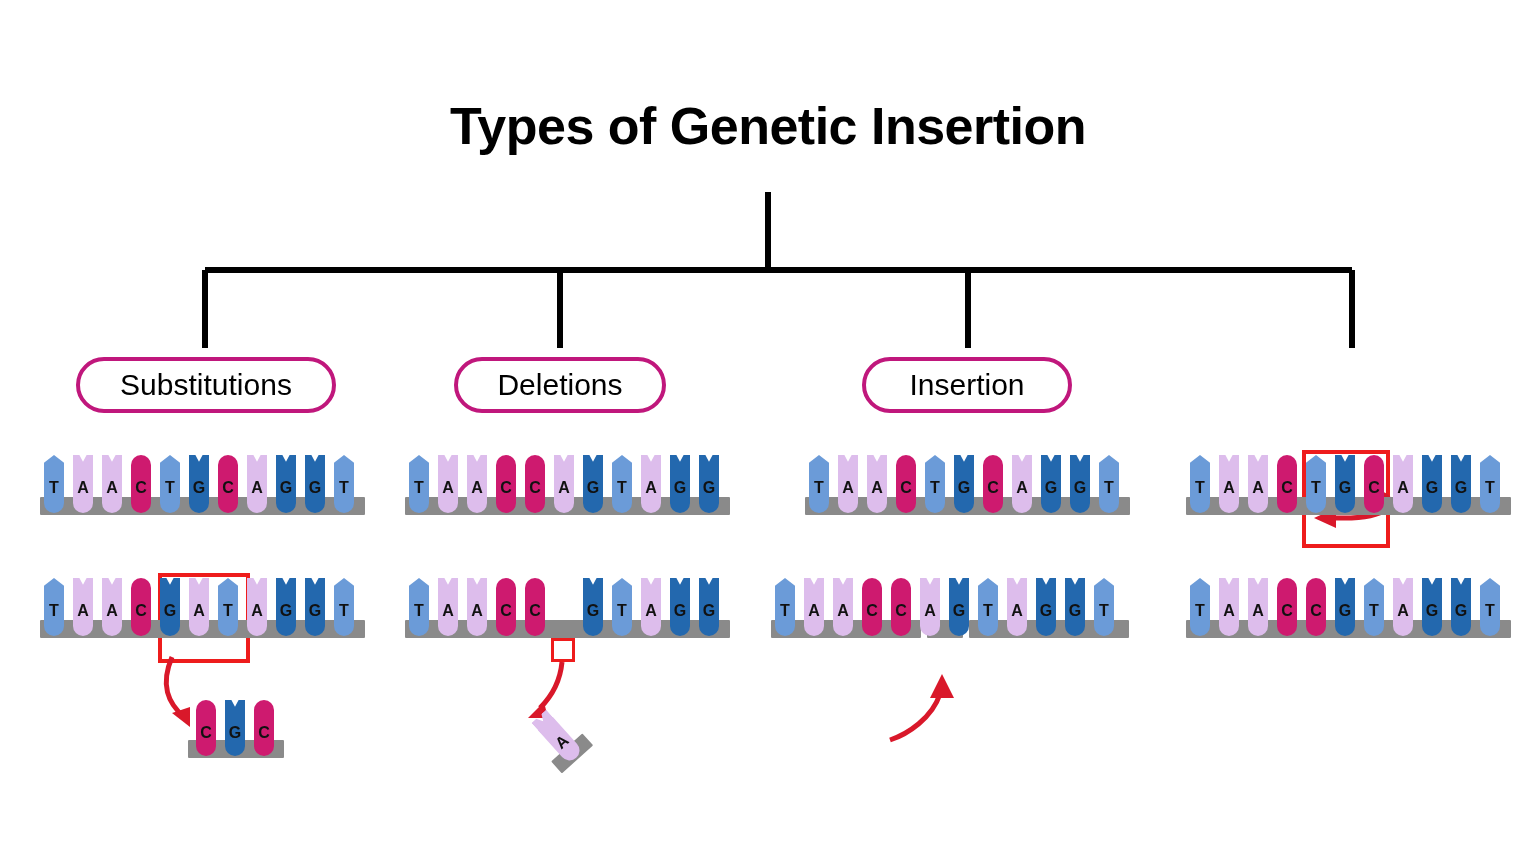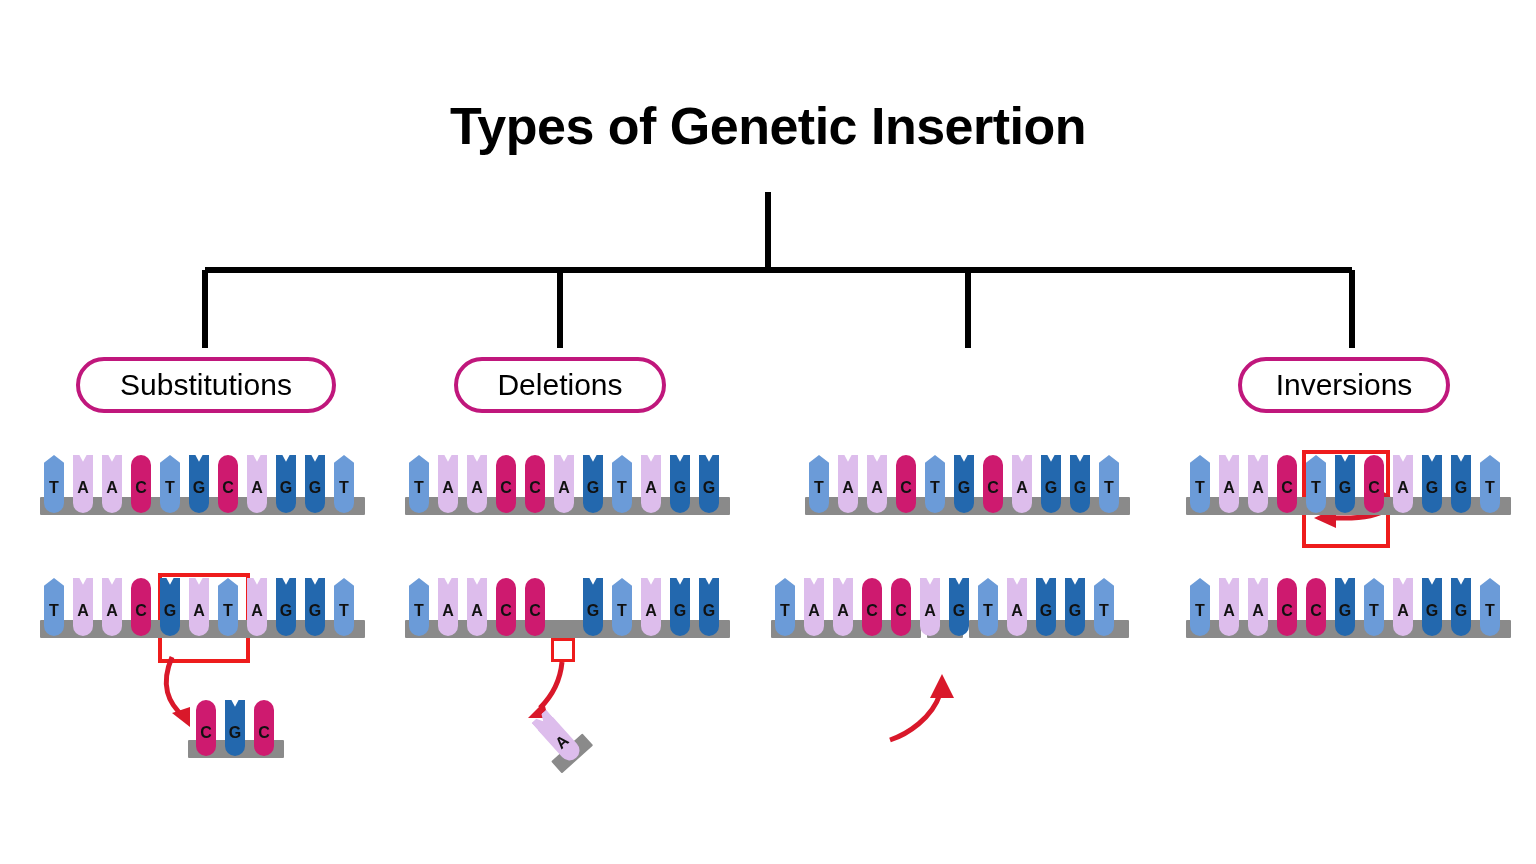--- a/index.html
+++ b/index.html
@@ -80,22 +80,22 @@
       <line x1="1352" y1="270" x2="1352" y2="348"></line>
     </g>
   </svg>
 
   <div class="pill" style="left:76px;top:357px;width:260px;">
     <span>Substitutions</span>
   </div>
   <div class="pill" style="left:454px;top:357px;width:212px;">
     <span>Deletions</span>
   </div>
-  <div class="pill" style="left:1238px;top:357px;width:212px;">
-    <span>Inversions</span>
+  <div class="pill" style="left:862px;top:357px;width:210px;">
+    <span>Insertion</span>
   </div>
 
   <div class="panel">
 
     <div class="strand" id="sub-row1" style="left: 44px; top: 455px; width: 319px; height: 80px;">
         <div class="backbone" style="left: -4px; top: 42px; width: 325px; height: 18px; z-index: 1;"></div>
         <div class="base b-T top-point" style="left: 0px; top: 0px; height: 58px; width: 20px; z-index: 2;">
           <div class="cap" style="width: 20px; height: 14px;"></div>
           <div class="body" style="width: 20px; top: 10px; height: 48px; border-radius: 0px 0px 10px 10px;"></div>
           <div class="ltr" style="width: 20px; top: 24px; font-size: 16px;">T</div>

